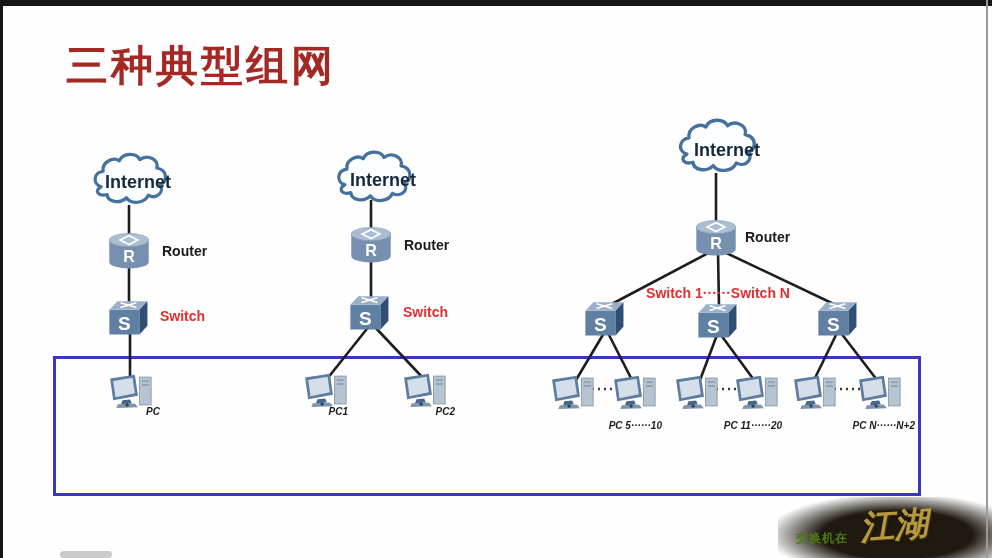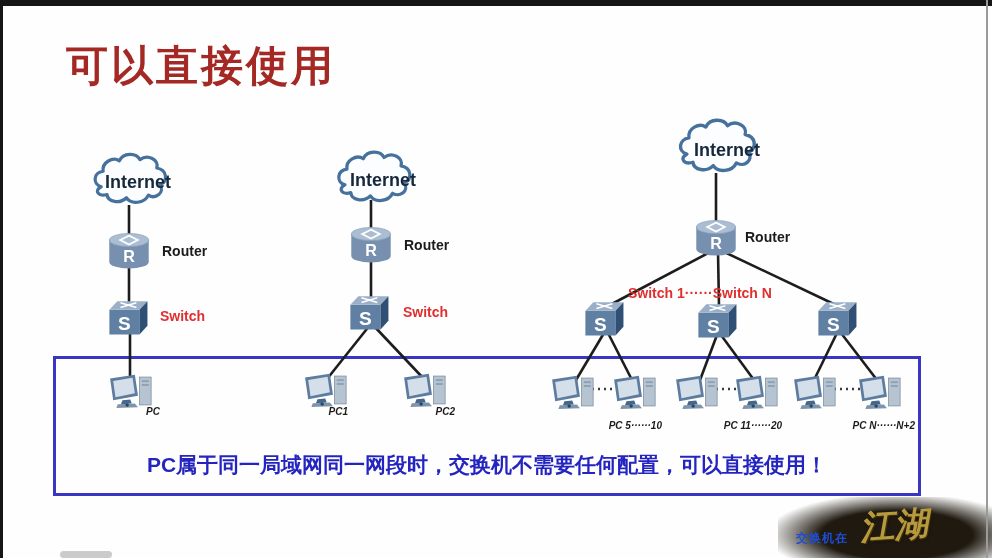--- a/index.html
+++ b/index.html
@@ -38,31 +38,31 @@
   svg.lines line{stroke:#1d1d1d;stroke-width:2.6;}
   svg.lines line.dashed{stroke:#3a3a3a;stroke-width:2.4;stroke-dasharray:2 4;}
 
   svg.dev{position:absolute;z-index:2;overflow:visible;}
   svg.dev text.letter{
     fill:#fff;font-family:"Liberation Sans","DejaVu Sans",sans-serif;
     font-weight:bold;text-anchor:middle;
   }
 
   .lbl{position:absolute;z-index:3;font-weight:bold;color:#1b1b1b;font-size:14px;white-space:nowrap;}
-  .lbl.center{}
+  .lbl.center{text-align:center;}
   .lbl.red{color:var(--label-red);}
   .lbl.cloud-label{font-size:18px;color:#16283c;text-align:right;}
   .lbl.pc-label{font-size:10px;text-align:right;font-style:italic;}
 
   .watermark{position:absolute;left:786px;top:503px;width:198px;height:55px;z-index:5;}
   .watermark .blob{
     position:absolute;left:-8px;top:-6px;right:-10px;bottom:-8px;
     background:radial-gradient(ellipse at 55% 55%, rgba(22,16,6,0.96) 45%, rgba(22,16,6,0) 78%);
   }
-  .watermark .prefix{position:absolute;left:10px;top:27px;font-size:12px;font-weight:bold;color:#1d4ed8;letter-spacing:1px;}
+  .watermark .prefix{position:absolute;left:10px;top:27px;font-size:12px;font-weight:bold;color:#4d7c0f;letter-spacing:1px;}
   .watermark .brand{
     position:absolute;left:74px;top:0px;font-size:34px;font-weight:bold;font-style:italic;
     color:#b89a3e;transform:rotate(-4deg);
     text-shadow:2px 3px 2px #18100444, 1px 1px 0 #4d3c10;
     font-family:"DejaVu Serif","Liberation Serif",serif;
   }
 </style>
 </head>
 <body>
 
@@ -108,21 +108,21 @@
   </defs>
 </svg>
 
 <div id="slide">
 
   <div class="topbar"></div>
   <div class="leftstrip"></div>
   <div class="rightline"></div>
   <div class="smudge"></div>
 
-  <div class="title">可以直接使用</div>
+  <div class="title">三种典型组网</div>
 
   <div class="lan-box"></div>
 
   <svg class="lines">
     <g>
       <line x1="129" y1="205" x2="129" y2="240"></line>
       <line x1="129" y1="263" x2="129" y2="305"></line>
       <line x1="130" y1="330" x2="130" y2="382"></line>
     </g>
     <g>
@@ -240,21 +240,20 @@
   <div class="lbl pc-label" style="left:642px;top:420px;width:140px">PC 11······20</div>
 
   <svg class="dev" style="left:791px;top:373px;width:48px;height:38px" viewBox="0 0 62 48">
       <use href="#sym-pc"></use>
     </svg>
   <svg class="dev" style="left:856px;top:373px;width:48px;height:38px" viewBox="0 0 62 48">
       <use href="#sym-pc"></use>
     </svg>
   <div class="lbl pc-label" style="left:775px;top:420px;width:140px">PC N······N+2</div>
 
-  <div class="note">PC属于同一局域网同一网段时，交换机不需要任何配置，可以直接使用！</div>
 
   <div class="watermark">
     <div class="blob"></div>
     <span class="prefix">交换机在</span>
     <span class="brand">江湖</span>
   </div>
 
 </div>
 
 </body></html>

